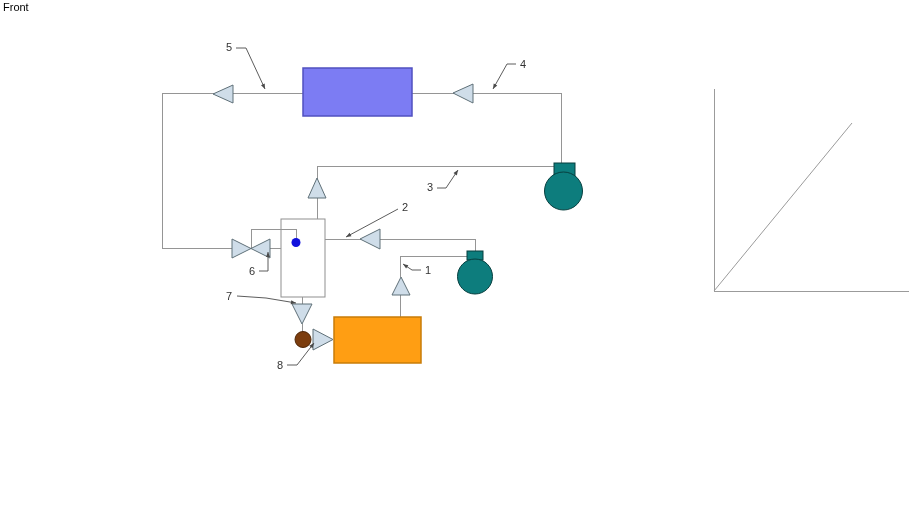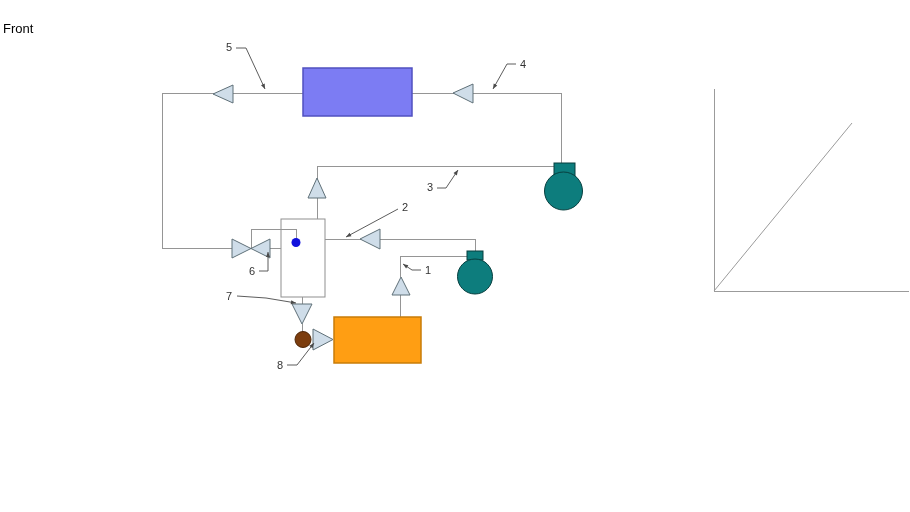--- a/index.html
+++ b/index.html
@@ -12,24 +12,23 @@
     position: relative;
     width: 910px;
     height: 512px;
     background: #ffffff;
     overflow: hidden;
   }
   .view-label {
     position: absolute;
     top: 1px;
     left: 3px;
-    font-size: 13px;
+    font-size: 11px;
     color: #000000;
     letter-spacing: 0px;
-    margin-top: 20px;
   }
   svg text {
     font-family: "Liberation Sans", sans-serif;
     font-size: 11px;
     fill: #333333;
   }
   .pipe, .axis-line { shape-rendering: crispEdges; }
 </style>
 </head>
 <body>

